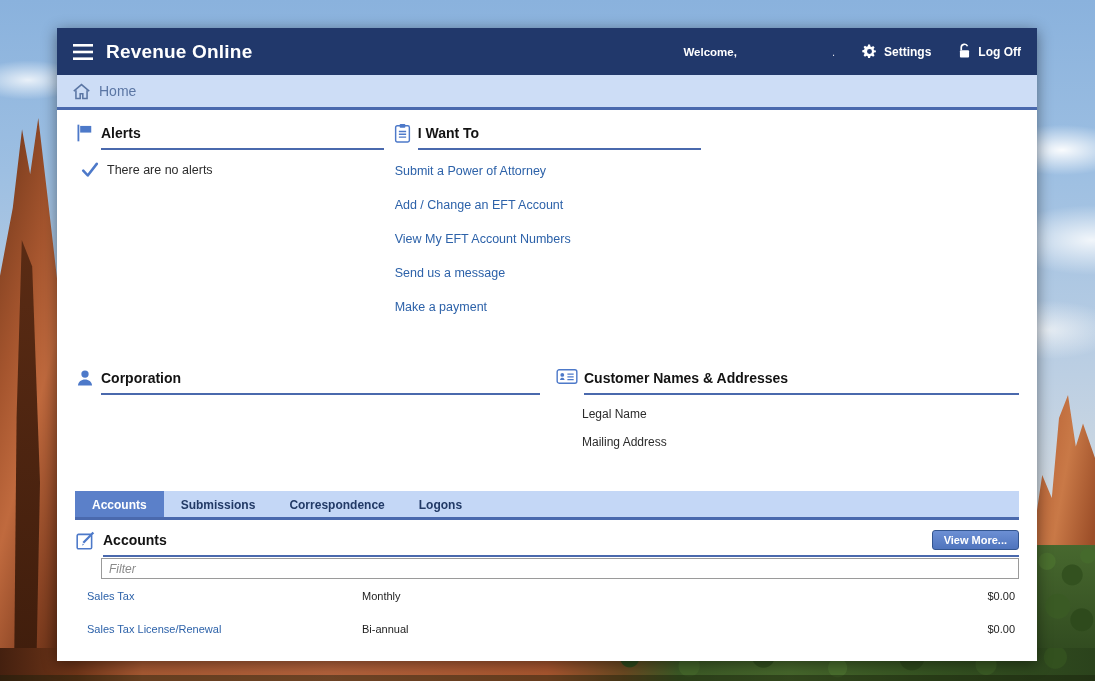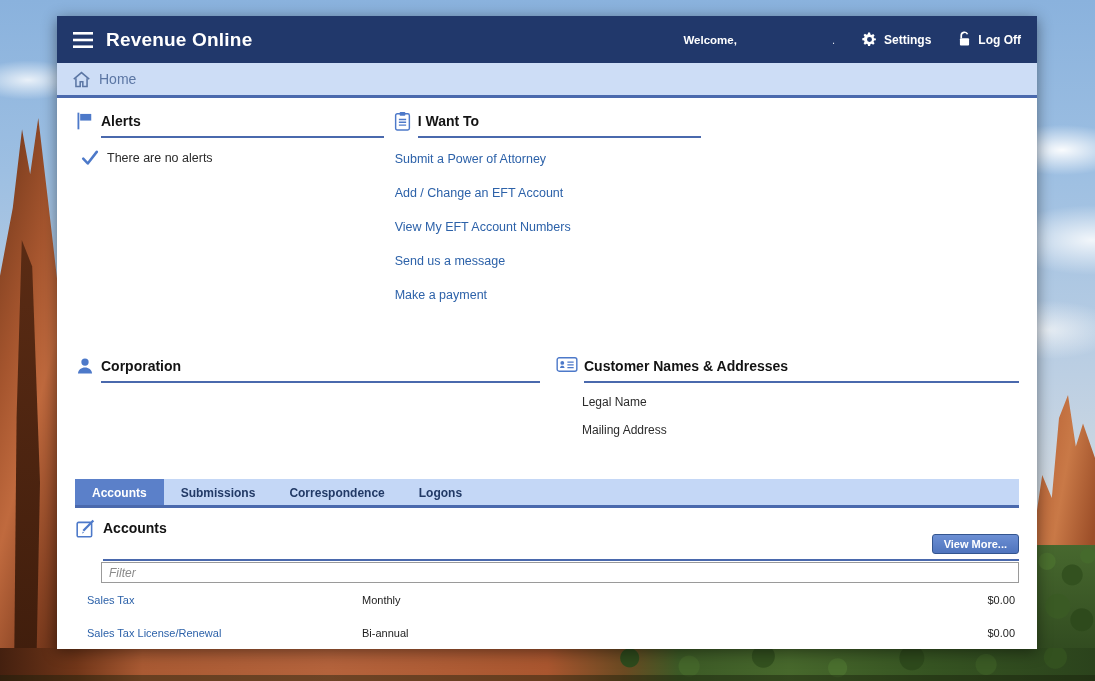--- a/index.html
+++ b/index.html
@@ -41,21 +41,21 @@
       radial-gradient(circle at 18% 55%, #44662a 10px, transparent 11px),
       radial-gradient(circle at 33% 25%, #33511f 11px, transparent 12px),
       radial-gradient(circle at 48% 60%, #4a6f2e 9px, transparent 10px),
       radial-gradient(circle at 63% 30%, #2e4a1c 12px, transparent 13px),
       radial-gradient(circle at 78% 50%, #3a5a24 10px, transparent 11px),
       radial-gradient(circle at 92% 28%, #33511f 11px, transparent 12px); }
   .bottom-shadow { position:absolute; left:0; top:675px; width:1095px; height:6px;
     background:rgba(25,30,12,.45); }
 
   
-  .app-window { position:absolute; left:57px; top:16px; width:980px; height:633px;
+  .app-window { position:absolute; left:57px; top:28px; width:980px; height:633px;
     background:#fff; box-shadow:0 3px 14px rgba(0,0,0,.45); }
 
   
   .topbar { height:47px; background:var(--header-bg,#21386b); color:#fff;
     display:flex; align-items:center; justify-content:space-between; padding:0 16px; }
   .topbar-left { display:flex; align-items:center; gap:13px; }
   .hamburger { display:inline-flex; cursor:pointer; }
   .app-title { font-size:19px; font-weight:bold; letter-spacing:.2px; }
   .topbar-right { display:flex; align-items:center; }
   .welcome { font-size:11.5px; font-weight:bold; }
@@ -101,21 +101,21 @@
   .tab.active { background:var(--active-tab,#5b80c9); color:#fff; }
 
   
   .accounts { padding-top:10px; }
   .accounts-head { display:flex; align-items:flex-start; gap:7px; }
   .accounts-head .head-inner { flex:1; display:flex; justify-content:space-between;
     align-items:flex-start; border-bottom:2px solid var(--accent,#4a69ad); padding-bottom:5px; }
   .accounts-head .acct-title { font-size:14px; font-weight:bold; color:#131313; padding-top:2px; }
   .view-more { background:linear-gradient(180deg,#6c8fd4,#4f74bd);
     border:1px solid #33558f; border-radius:3px; color:#fff; font-family:inherit;
-    font-size:11px; font-weight:bold; padding:3px 11px; cursor:pointer;margin-top:16px; }
+    font-size:11px; font-weight:bold; padding:3px 11px; cursor:pointer; }
   .filter-input { display:block; width:calc(100% - 26px); margin:1px 0 0 26px;
     height:21px; border:1px solid #9a9a9a; padding:2px 7px; font-size:12px;
     font-family:inherit; color:#333; }
   .filter-input::placeholder { font-style:italic; color:#8a8a8a; }
   .acct-row { display:grid; grid-template-columns:275px 1fr auto; align-items:center;
     margin-left:10px; padding:11px 0 10px 2px; font-size:11px; color:#1d1d1d; }
   .acct-row a { color:var(--link,#2d62a9); text-decoration:none; cursor:pointer; }
   .acct-balance { text-align:right; padding-right:4px; }
 
   .ico-blue { color:var(--icon-blue,#4d79c9); }

